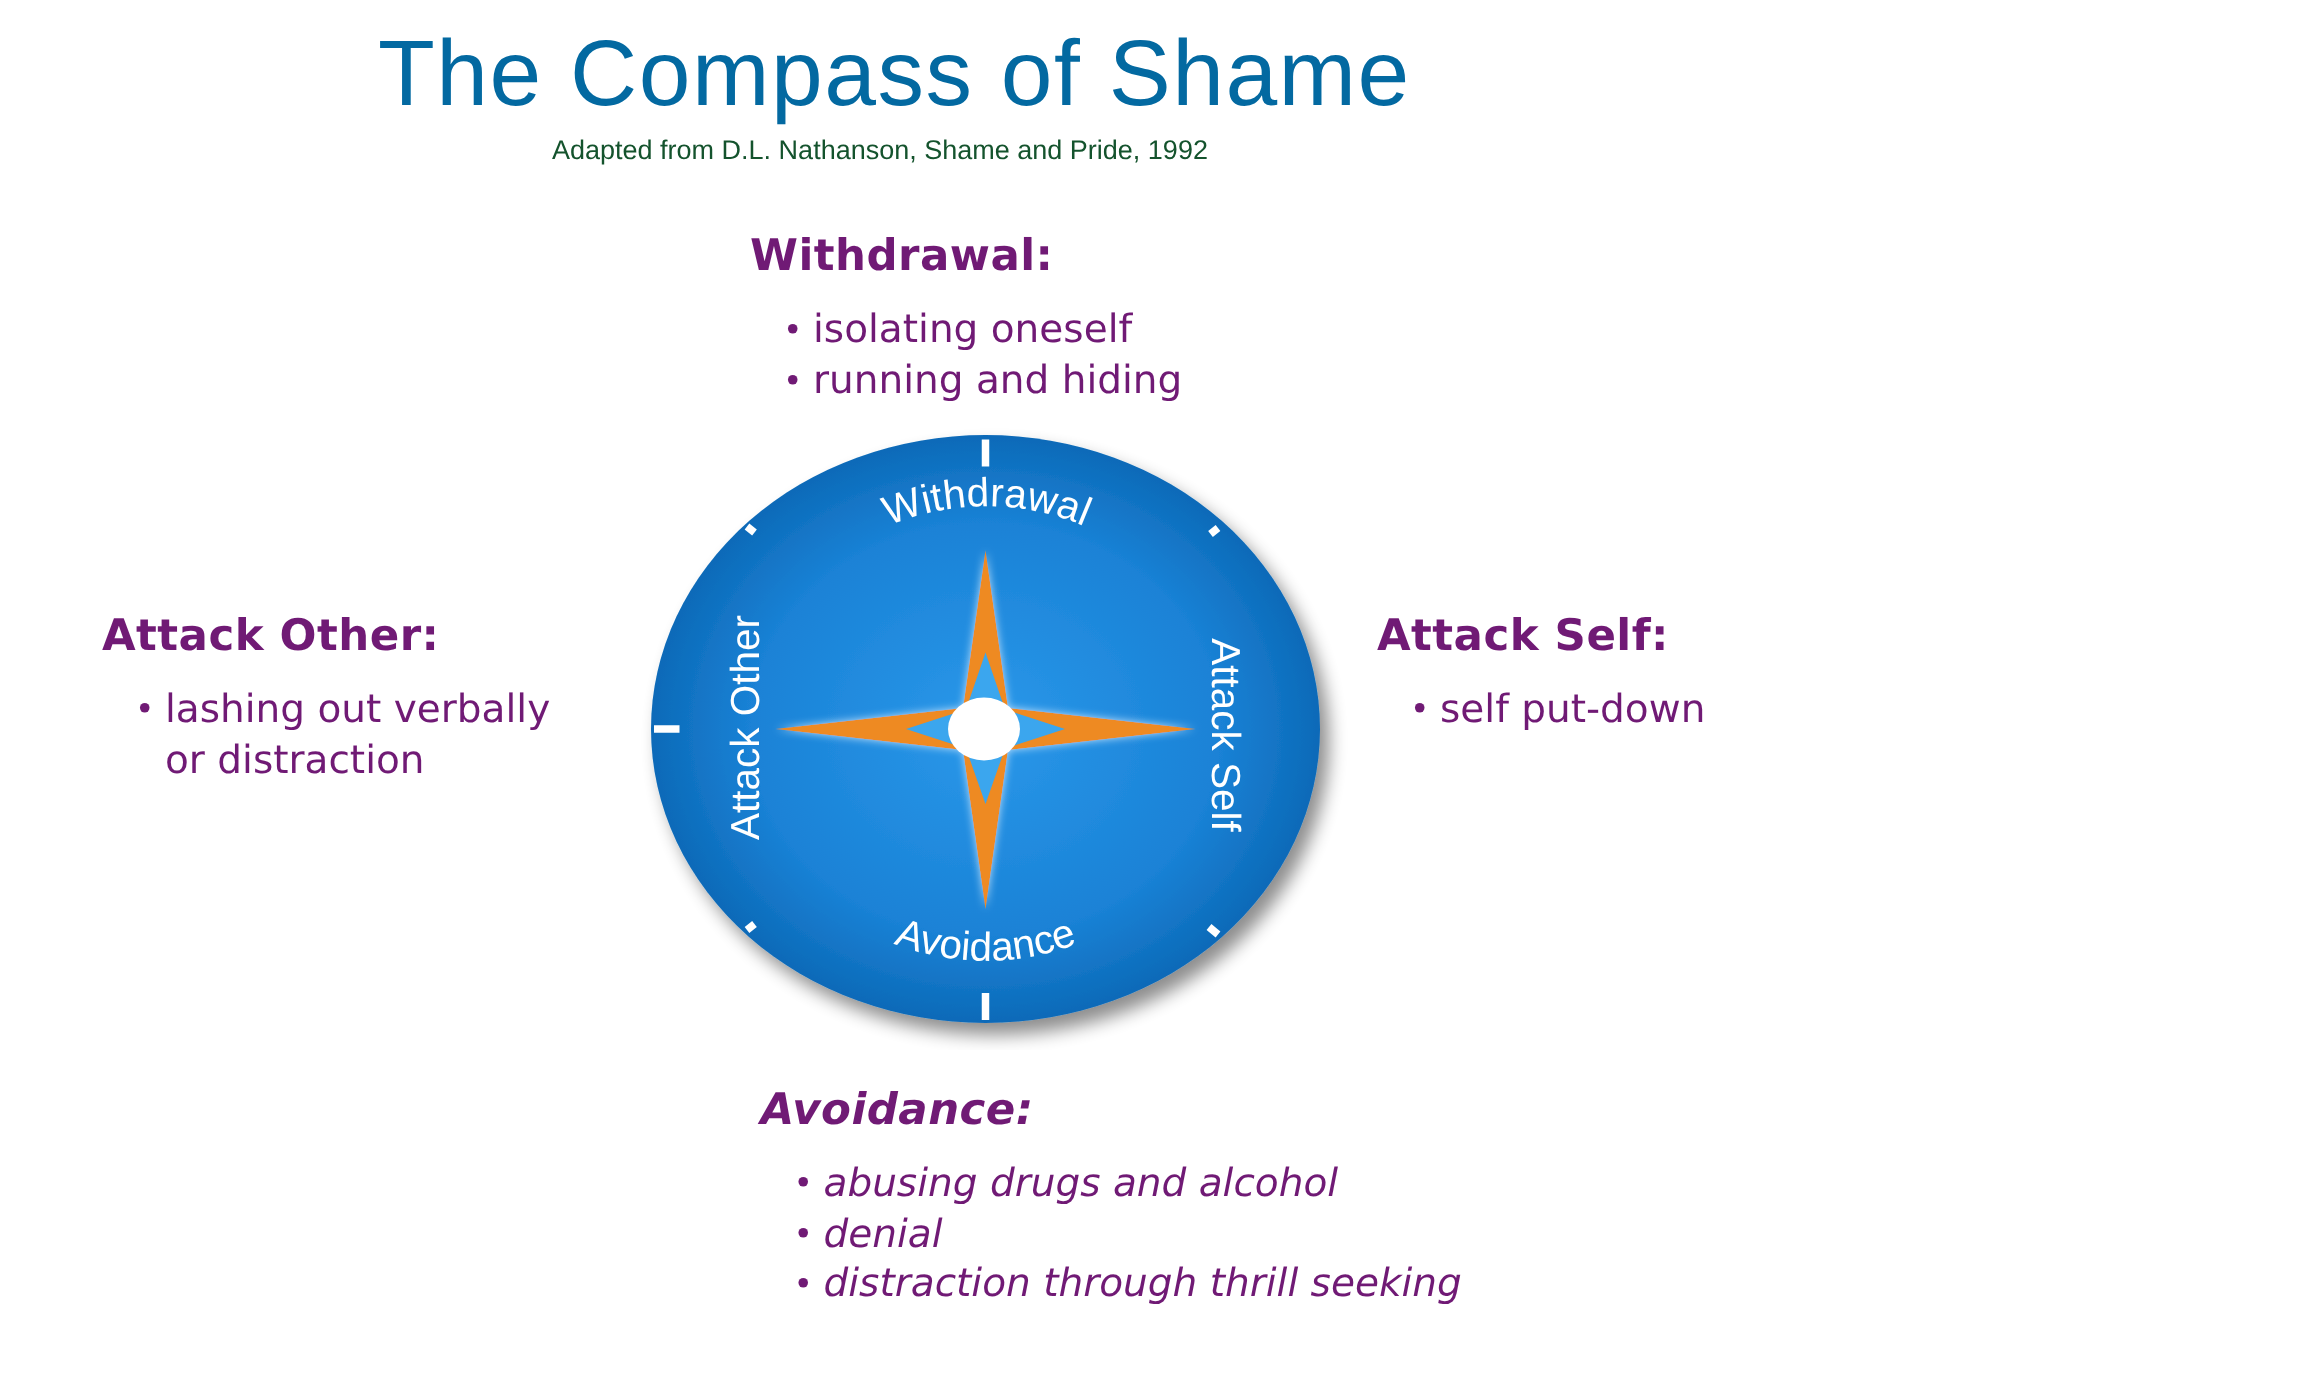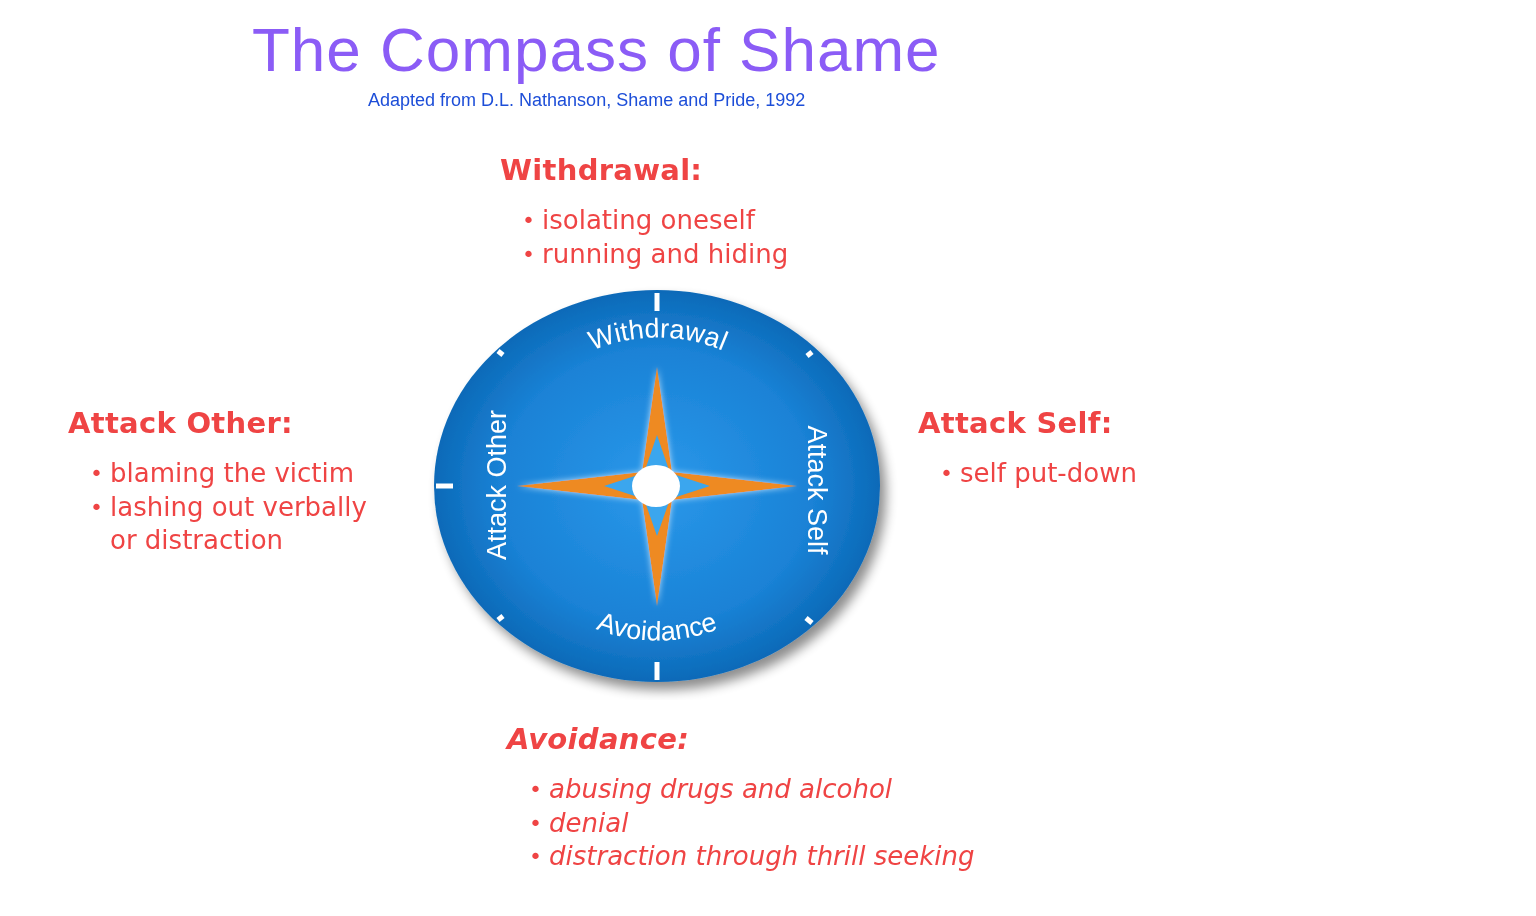--- a/index.html
+++ b/index.html
@@ -1,26 +1,26 @@
 <!DOCTYPE html>
 <html><head>
 <meta charset="utf-8">
 <style>
   html, body { margin: 0; padding: 0; background: #ffffff; }
   body { width: 1536px; height: 916px; position: relative; overflow: hidden; font-family: "DejaVu Sans", sans-serif; }
   .title {
     position: absolute; left: 252px; top: 14px; width: 780px;
-    font-family: "Liberation Sans", sans-serif; font-size: 62px; color: #8b5cf6;
+    font-family: "Liberation Sans", sans-serif; font-size: 62px; color: #0369a1;
     letter-spacing: 1px; white-space: nowrap;
   }
   .subtitle {
     position: absolute; left: 368px; top: 90px;
-    font-family: "Liberation Sans", sans-serif; font-size: 18px; color: #1d4ed8; white-space: nowrap;
+    font-family: "Liberation Sans", sans-serif; font-size: 18px; color: #14532d; white-space: nowrap;
   }
-  .block { position: absolute; color: #ef4444; }
+  .block { position: absolute; color: #701a75; }
   .block h2 { margin: 0; font-family: "DejaVu Sans", sans-serif; font-weight: bold; font-size: 29px; line-height: 36px; letter-spacing: 0.3px; }
   .block ul { margin: 16px; padding: 0; list-style: none; }
   .block li { font-family: "DejaVu Sans", sans-serif; font-size: 26px; line-height: 33.5px; position: relative; padding-left: 20px; }
   .block li::before { content: "•"; position: absolute; left: 0; top: 0; font-size: 22px; }
   .block li.cont { padding-left: 20px; }
   .block li.cont::before { content: ""; }
   #withdrawal { left: 500px; top: 152px; }
   #withdrawal ul { margin-left: 22px; }
   #attack-other { left: 68px; top: 405px; }
   #attack-other ul { margin-left: 22px; }
@@ -41,21 +41,20 @@
   <h2>Withdrawal:</h2>
   <ul>
     <li>isolating oneself</li>
     <li>running and hiding</li>
   </ul>
 </div>
 
 <div class="block" id="attack-other">
   <h2>Attack Other:</h2>
   <ul>
-    <li>blaming the victim</li>
     <li>lashing out verbally</li>
     <li class="cont">or distraction</li>
   </ul>
 </div>
 
 <div class="block" id="attack-self">
   <h2>Attack Self:</h2>
   <ul>
     <li>self put-down</li>
   </ul>

